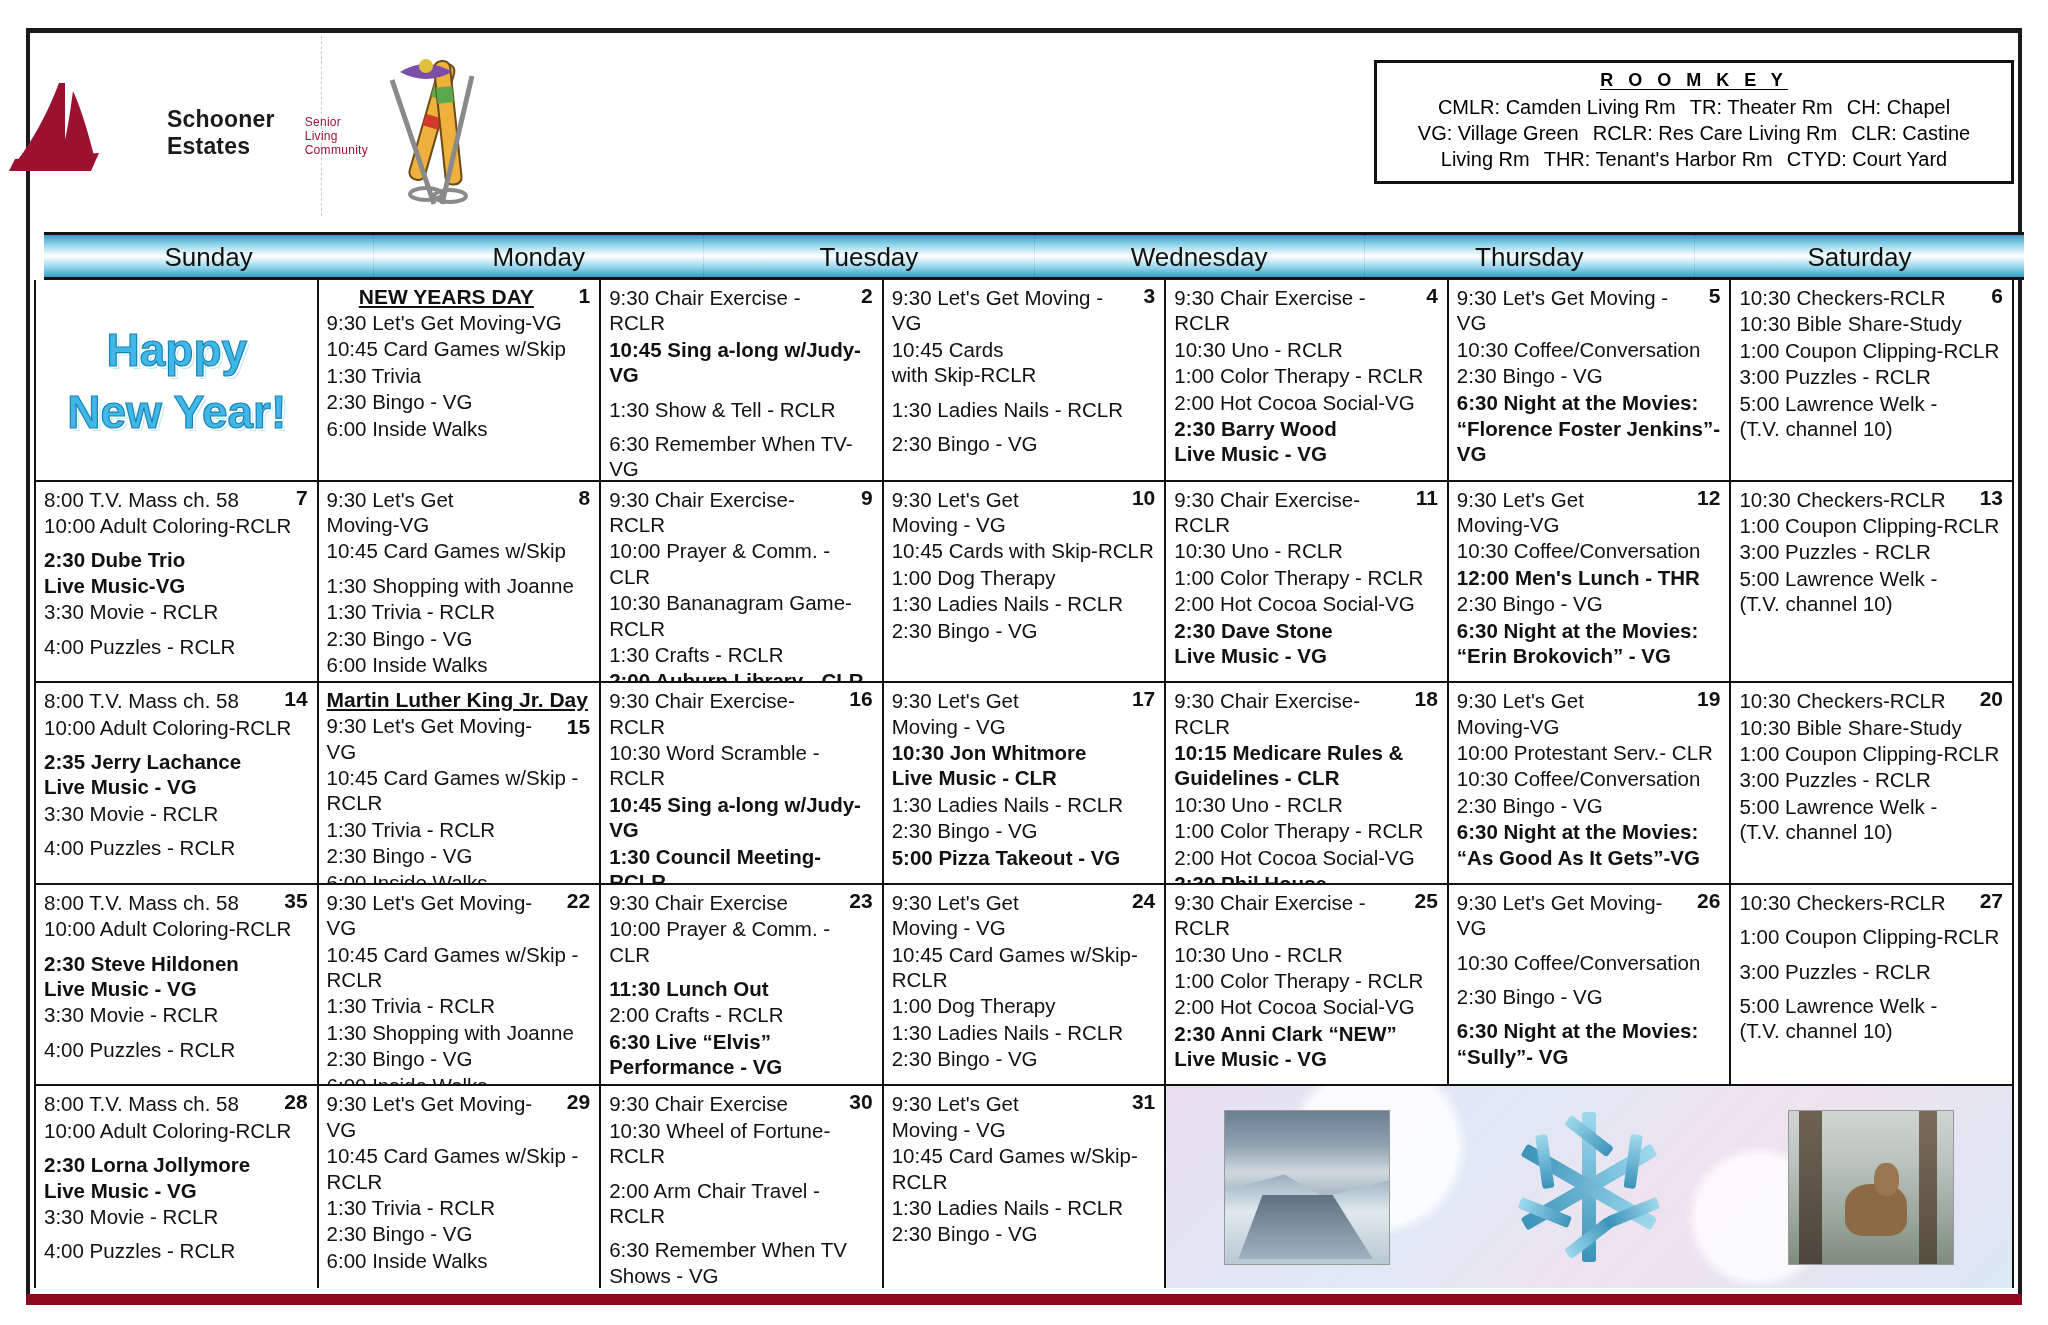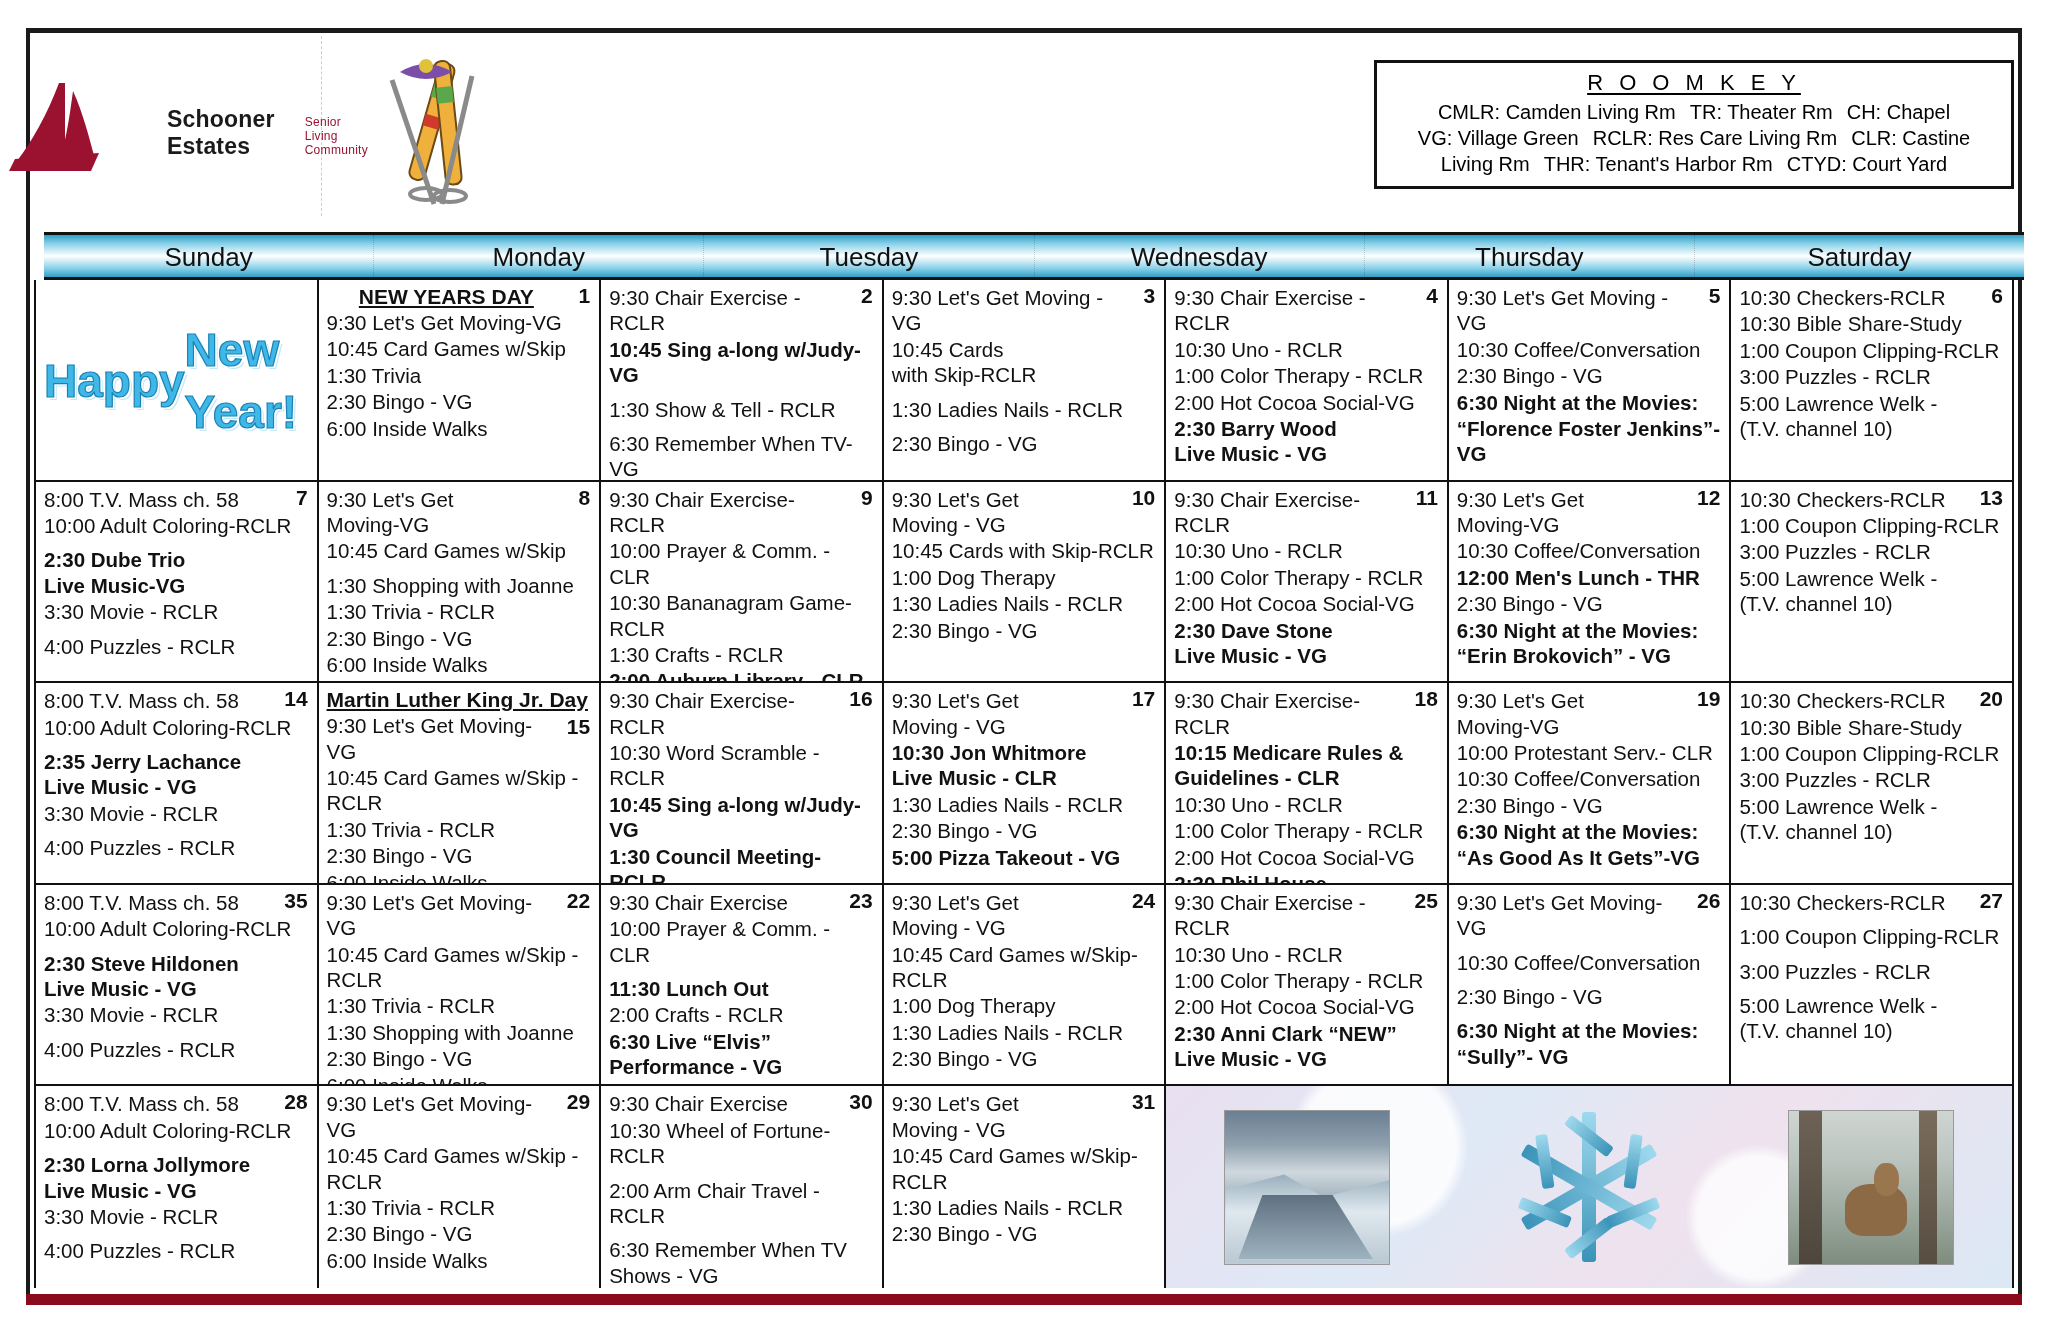--- a/index.html
+++ b/index.html
@@ -71,21 +71,21 @@
 
   .roomkey-spacer { flex:1; }
 
   .roomkey {
     width:640px; margin-top:24px;
     border:3px solid #111; background:#fff;
     padding:7px 10px 9px 10px;
     font-family:"Liberation Sans", sans-serif;
   }
   .rk-title {
-    text-align:center; font-size:22px; font-weight:400;
+    text-align:center; font-size:18px; font-weight:700;
     letter-spacing:5px; text-decoration:underline;
     text-underline-offset:3px; margin-bottom:3px;
   }
   .rk-row {
     display:flex; justify-content:center; gap:14px;
     font-size:20px; line-height:1.30; white-space:nowrap;
   }
 
   
   .weekbar {
@@ -146,21 +146,21 @@
     font-size:20.5px; line-height:1.24; color:#111;
     margin:0 0 1px 0;
     white-space:pre-line;
   }
   .ev.b { font-weight:700; }
   .ev.pad { padding-right:34px; }
   .ev.gap { margin-top:9px; }
 
   
   .hny {
-    display:flex; flex-direction:row;
+    display:flex; flex-direction:column;
     align-items:center; justify-content:center;
     height:100%;
     font-family:"Liberation Sans", sans-serif;
     font-weight:700; font-size:46px; line-height:1.35;
     color:#3fb8e8;
     text-shadow: 2px 2px 0 #ffffff, 3px 3px 0 #bfe9f8;
     -webkit-text-stroke:1.2px #1b82b5;
   }
 
   

